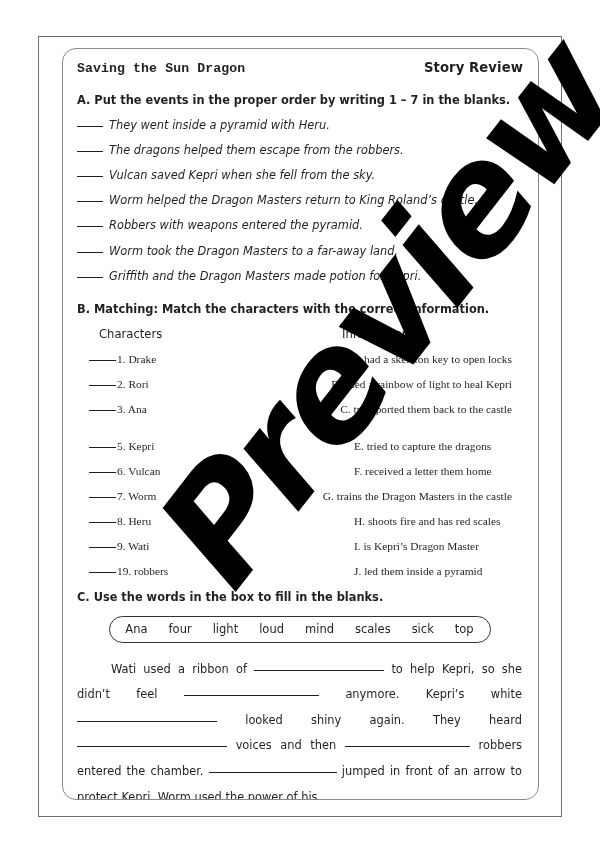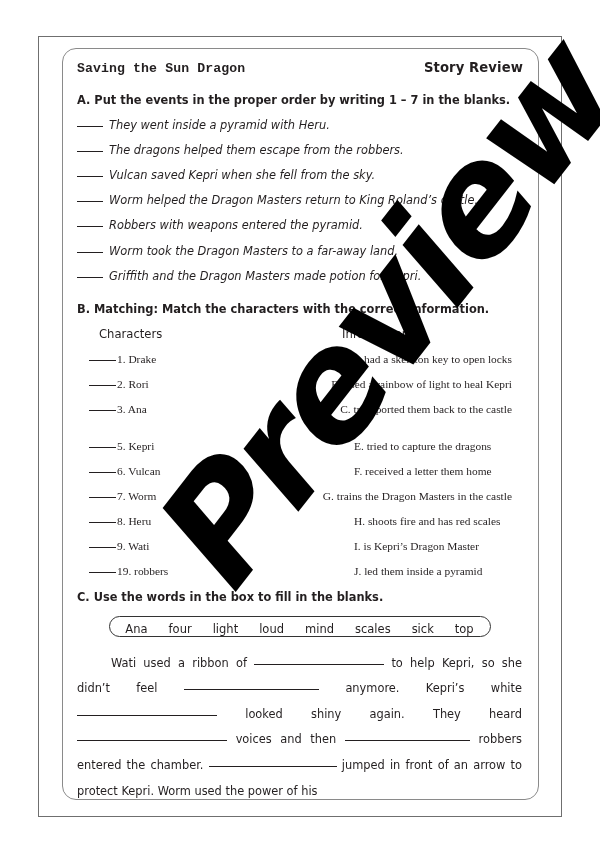--- a/index.html
+++ b/index.html
@@ -125,21 +125,21 @@
   
   .sec-c { margin-top: 4px; }
   .wordbank-wrap {
     display: flex;
     justify-content: center;
     margin: 0 0 14px 0;
   }
   .wordbank {
     border: 1px solid #333333;
     border-radius: 18px;
-    padding: 5px 22px 0 22px;
+    padding: 5px 22px 6px 22px;
     font-size: 11.5px;
     display: flex;
     gap: 21px;
     box-sizing: border-box;
     width: 382px;
     justify-content: center;
   }
 
   .cloze {
     font-size: 11.4px;

